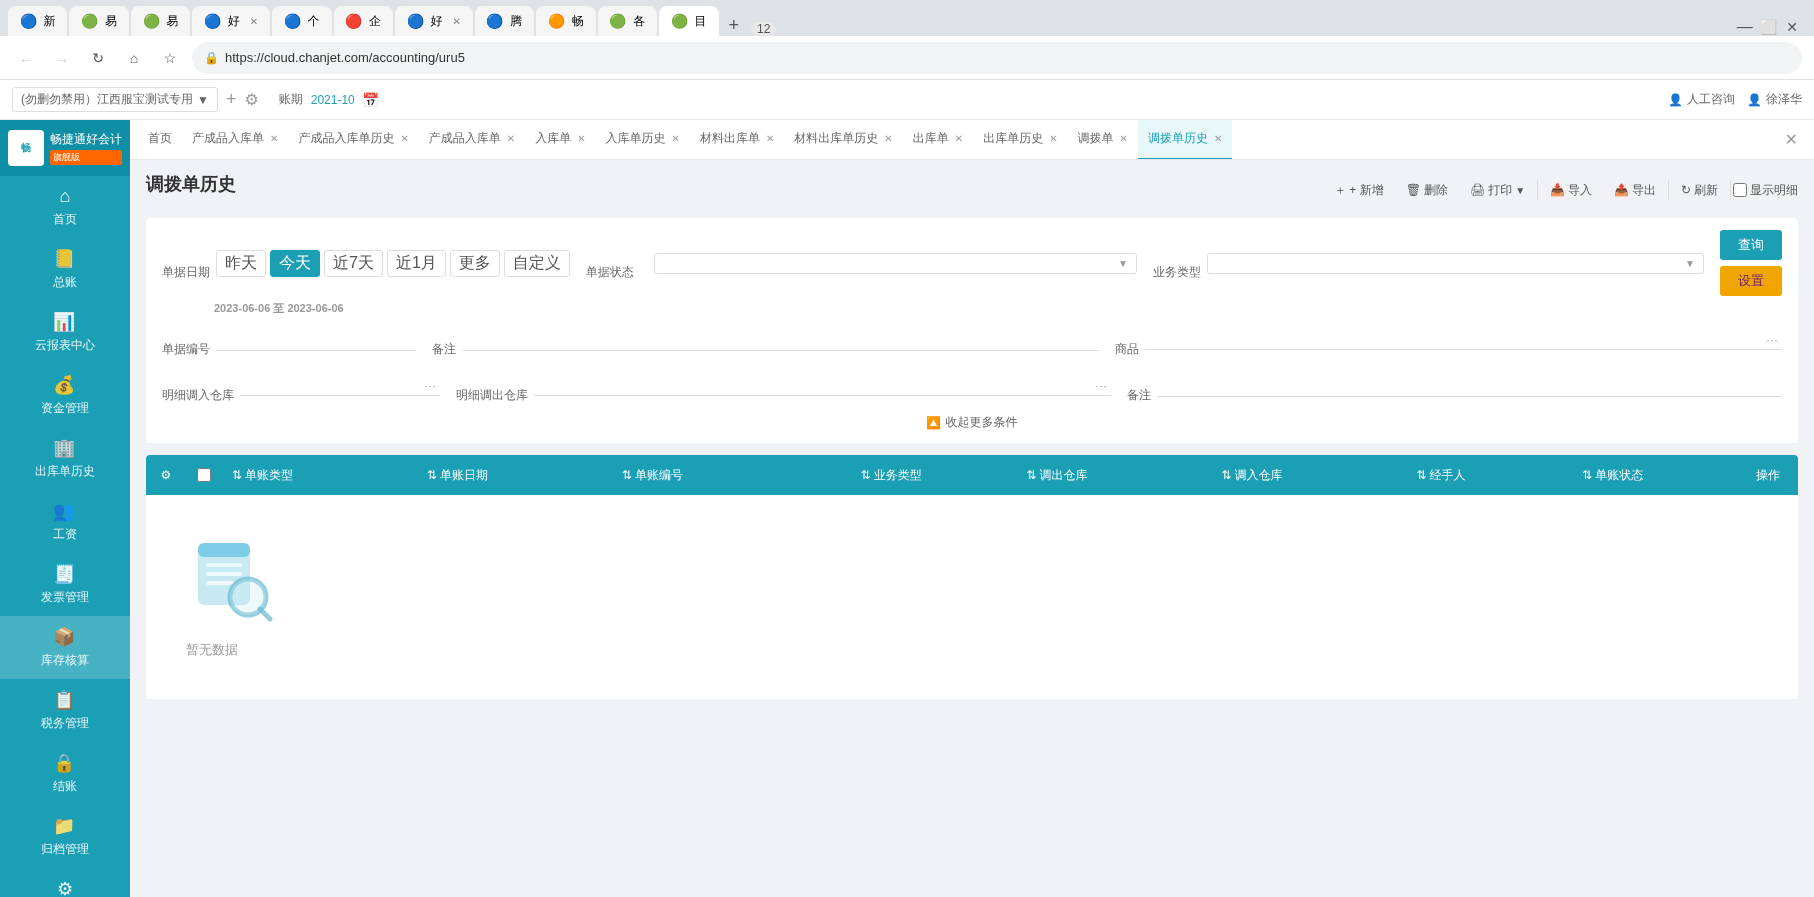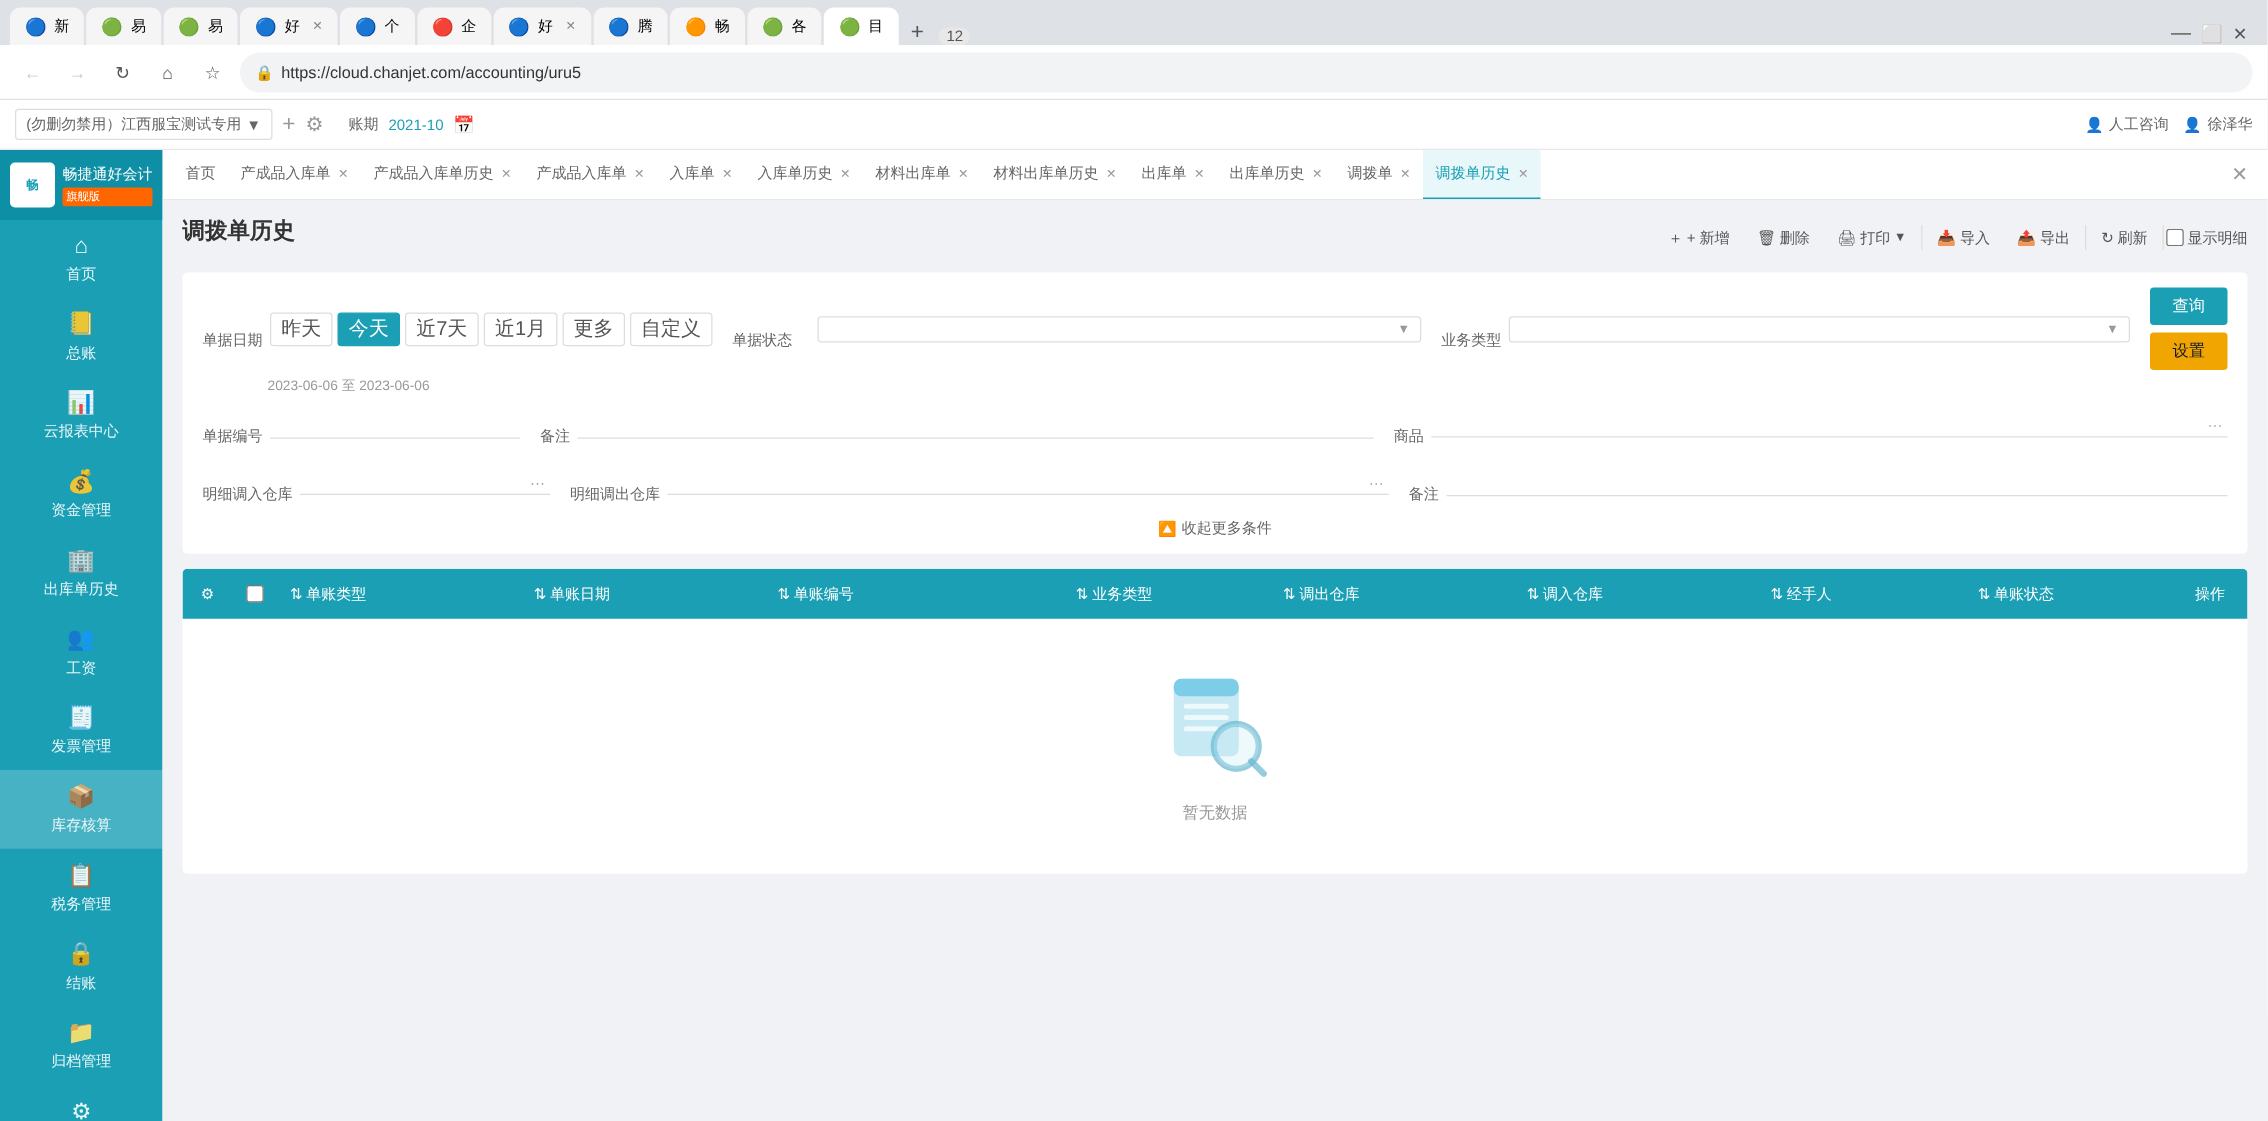--- a/index.html
+++ b/index.html
@@ -67,38 +67,38 @@
     .filter-select { display: flex; align-items: center; border: 1px solid #ddd; border-radius: 3px; padding: 4px 8px; min-width: 180px; cursor: pointer; background: #fff; }
     .filter-select-text { flex: 1; color: #999; font-size: 12px; }
     .filter-select-arrow { color: #999; font-size: 10px; }
     .filter-input { border: none; border-bottom: 1px solid #ddd; padding: 3px 6px; font-size: 12px; width: 200px; outline: none; color: #333; }
     .filter-collapse-row { display: flex; justify-content: center; margin-top: 4px; }
     .collapse-btn { display: flex; align-items: center; gap: 4px; font-size: 12px; color: #666; cursor: pointer; border: none; background: transparent; }
 
     
     .action-buttons { display: flex; flex-direction: column; gap: 6px; }
     .query-btn { background: #1a9fb5; color: #fff; border: none; padding: 6px 18px; border-radius: 3px; font-size: 13px; cursor: pointer; }
-    .settings-btn { background: #f0a500; color: #0f172a; border: none; padding: 6px 14px; border-radius: 3px; font-size: 13px; cursor: pointer; }
+    .settings-btn { background: #f0a500; color: #701a75; border: none; padding: 6px 14px; border-radius: 3px; font-size: 13px; cursor: pointer; }
 
     
     .data-table { background: #fff; border-radius: 4px; overflow: hidden; }
     .table-header { background: #1a9fb5; display: flex; align-items: center; height: 40px; }
     .th-cell { color: #fff; font-size: 12px; padding: 0 10px; display: flex; align-items: center; gap: 3px; flex-shrink: 0; cursor: pointer; }
     .th-cell.settings { width: 40px; justify-content: center; }
     .th-cell.checkbox { width: 36px; justify-content: center; }
     .th-cell.type { flex: 1.2; min-width: 80px; }
     .th-cell.date { flex: 1.2; min-width: 90px; }
     .th-cell.num { flex: 1.5; min-width: 100px; }
     .th-cell.biz { flex: 1; min-width: 70px; }
     .th-cell.out-wh { flex: 1.2; min-width: 80px; }
     .th-cell.in-wh { flex: 1.2; min-width: 80px; }
     .th-cell.handler { flex: 1; min-width: 70px; }
     .th-cell.status { flex: 1; min-width: 70px; }
     .th-cell.action { width: 60px; justify-content: center; }
-    .table-body { min-height: 200px; display: flex; flex-direction: column; align-items: center; justify-content: center; padding: 40px; }
+    .table-body { min-height: 200px; display: flex; flex-direction: column; justify-content: center; padding: 40px; }
     .empty-text { font-size: 13px; color: #999; }
 
     
     .checkbox-input { width: 14px; height: 14px; accent-color: #1a9fb5; }
 
     
     .empty-illustration { width: 90px; height: 90px; margin-bottom: 16px; position: relative; }
   </style>
 </head>
 <body>
@@ -382,21 +382,21 @@
             </div>
           </div>
 
           <div class="action-buttons">
             <button class="query-btn">查询</button>
             <button class="settings-btn">设置</button>
           </div>
         </div>
 
         <div style="margin-left:52px;margin-top:-6px;margin-bottom:6px;">
-          <span style="font-size:11px;color:#999;">2023-06-06 至 2023-06-06</span>
+          <span style="font-size:11px;color:#999;font-weight:bold;">2023-06-06 至 2023-06-06</span>
         </div>
 
         <div class="filter-row">
 
           <div class="filter-item">
             <span class="filter-label">单据编号</span>
             <input type="text" class="filter-input" value="" style="">
           </div>
 
           <div class="filter-item" style="flex:1;">

